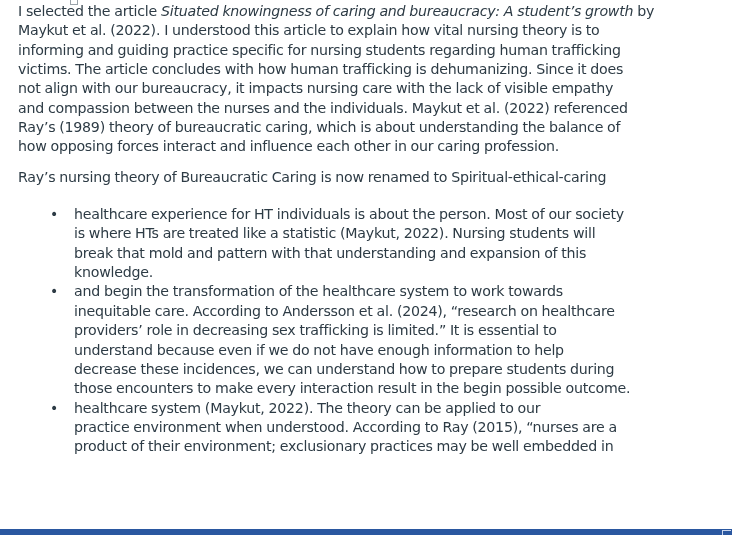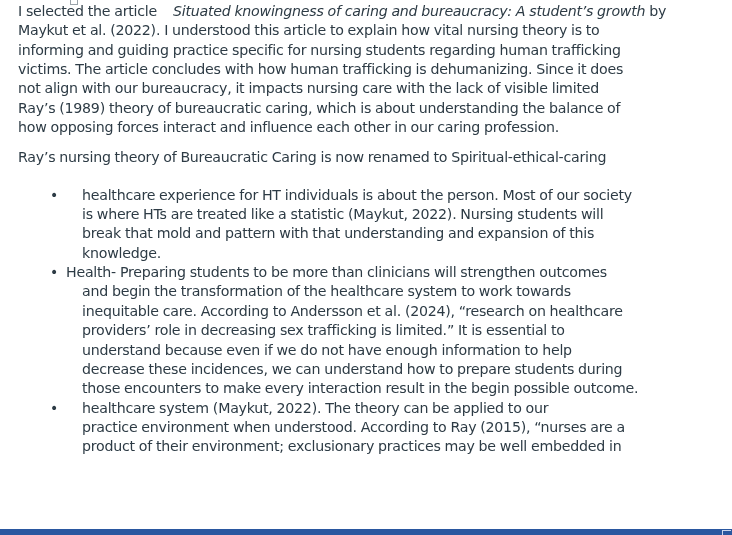--- a/index.html
+++ b/index.html
@@ -22,40 +22,39 @@
       width: 640px;
       font-size: 14.2px;
       line-height: 19.35px;
       letter-spacing: -0.25px;
       word-spacing: -0.3px;
     }
     .para {
       margin: 0 0 11px 0;
     }
     .line { display: block; white-space: nowrap; }
-    em { font-style: italic; margin-left: 12px; }
+    em { font-style: italic; }
     .list {
       list-style: none;
       margin: 18px 0 0 0;
       padding: 0;
     }
     .list-item {
       position: relative;
       padding-left: 48px;
       margin: 0;
     }
     .bullet {
       position: absolute;
       left: 32px;
       top: 0;
       font-size: 14px;
     }
     .list-item .line.cont {
       padding-left: 8px;
-      margin-left: 8px;
     }
     .top-marker {
       position: absolute;
       left: 70px;
       top: -3px;
       width: 6px;
       height: 6px;
       border: 1px solid #9aa3aa;
       background: #fff;
     }
@@ -81,40 +80,40 @@
 <body>
 
 <div class="top-marker"></div>
 
 <div class="doc">
   <p class="para">
     <span class="line"><span>I selected the article </span><em>Situated knowingness of caring and bureaucracy: A student’s growth</em><span> by</span></span>
     <span class="line">Maykut et al. (2022). I understood this article to explain how vital nursing theory is to</span>
     <span class="line">informing and guiding practice specific for nursing students regarding human trafficking</span>
     <span class="line">victims. The article concludes with how human trafficking is dehumanizing. Since it does</span>
-    <span class="line">not align with our bureaucracy, it impacts nursing care with the lack of visible limited</span>
+    <span class="line">not align with our bureaucracy, it impacts nursing care with the lack of visible empathy</span>
+    <span class="line">and compassion between the nurses and the individuals. Maykut et al. (2022) referenced</span>
     <span class="line">Ray’s (1989) theory of bureaucratic caring, which is about understanding the balance of</span>
     <span class="line">how opposing forces interact and influence each other in our caring profession.</span>
   </p>
 
   <p class="para">
     <span class="line">Ray’s nursing theory of Bureaucratic Caring is now renamed to Spiritual-ethical-caring</span>
   </p>
 
   <ul class="list">
     <li class="list-item">
       <span class="bullet">•</span>
       <span class="line cont">healthcare experience for HT individuals is about the person. Most of our society</span>
       <span class="line cont">is where HTs are treated like a statistic (Maykut, 2022). Nursing students will</span>
       <span class="line cont">break that mold and pattern with that understanding and expansion of this</span>
       <span class="line cont">knowledge.</span>
     </li>
     <li class="list-item">
       <span class="bullet">•</span>
-      <span class="line">Health- Preparing students to be more than clinicians will strengthen outcomes</span>
       <span class="line cont">and begin the transformation of the healthcare system to work towards</span>
       <span class="line cont">inequitable care.  According to Andersson et al. (2024), “research on healthcare</span>
       <span class="line cont">providers’ role in decreasing sex trafficking is limited.” It is essential to</span>
       <span class="line cont">understand because even if we do not have enough information to help</span>
       <span class="line cont">decrease these incidences, we can understand how to prepare students during</span>
       <span class="line cont">those encounters to make every interaction result in the begin possible outcome.</span>
     </li>
     <li class="list-item">
       <span class="bullet">•</span>
       <span class="line cont">healthcare system (Maykut, 2022).  The theory can be applied to our</span>

